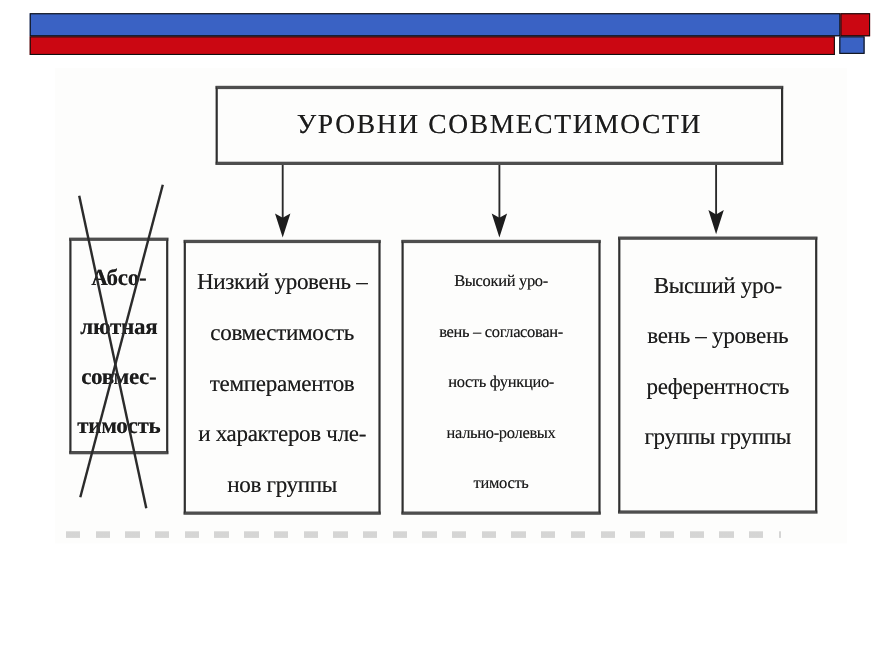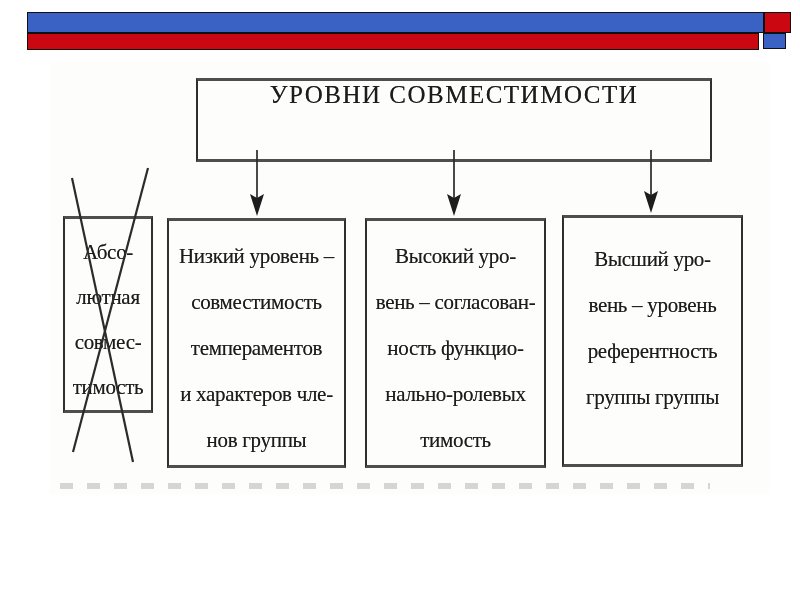--- a/index.html
+++ b/index.html
@@ -36,27 +36,27 @@
   }
   .noise-strip {
     position: absolute;
     left: 60px; top: 483px; width: 650px; height: 6px;
     background: repeating-linear-gradient(90deg,
       rgba(110,110,110,0.28) 0 13px, transparent 13px 27px);
   }
 
   .title-box {
     position: absolute;
-    left: 196px; top: 78px; width: 516px; height: 84px;
+    left: 196px; top: 78px; width: 516px; height: 72px;
     box-sizing: border-box;
     border-top: 3px solid var(--border-scan);
     border-bottom: 3px solid var(--border-scan);
     border-left: 2px solid var(--border-dark);
     border-right: 2px solid var(--border-dark);
-    display: flex; align-items: flex-start; justify-content: center;
+    display: flex; align-items: center; justify-content: center;
     font-size: 25px; letter-spacing: 1.5px;
     color: var(--ink);
     text-shadow: 0 0 0.5px rgba(20,20,20,0.65);
     background: #fdfdfc;
   }
 
   .box {
     position: absolute;
     box-sizing: border-box;
     border-top: 3px solid var(--border-scan);
@@ -65,24 +65,24 @@
     border-right: 2px solid var(--border-dark);
     text-align: center;
     color: var(--ink);
     background: #fdfdfc;
     text-shadow: 0 0 0.5px rgba(20,20,20,0.6);
   }
   .box .line { white-space: nowrap; letter-spacing: -0.3px; }
   .b { font-weight: normal; }
 
   .crossed-box { left: 63px; top: 216px; width: 90px; height: 197px; padding-top: 11px; font-size: 21px; }
-  .crossed-box .line { height: 45px; line-height: 45px; }
+  .crossed-box .line { height: 45px; line-height: 45px; font-weight: bold; }
 
   .box-low     { left: 167px; top: 218px; width: 179px; height: 250px; padding-top: 12px; font-size: 21px; }
-  .box-high    { left: 365px; top: 218px; width: 181px; height: 250px; padding-top: 12px; font-size: 21px; }
+  .box-high    { left: 365px; top: 218px; width: 181px; height: 250px; padding-top: 12px; font-size: 15px; }
   .box-highest { left: 562px; top: 215px; width: 181px; height: 252px; padding-top: 18px; font-size: 21px; }
   .box-low .line, .box-high .line, .box-highest .line { height: 46px; line-height: 46px; }
 
   .overlay {
     position: absolute; left: 0; top: 0;
     width: 800px; height: 600px;
     pointer-events: none;
   }
 </style>
 </head>

